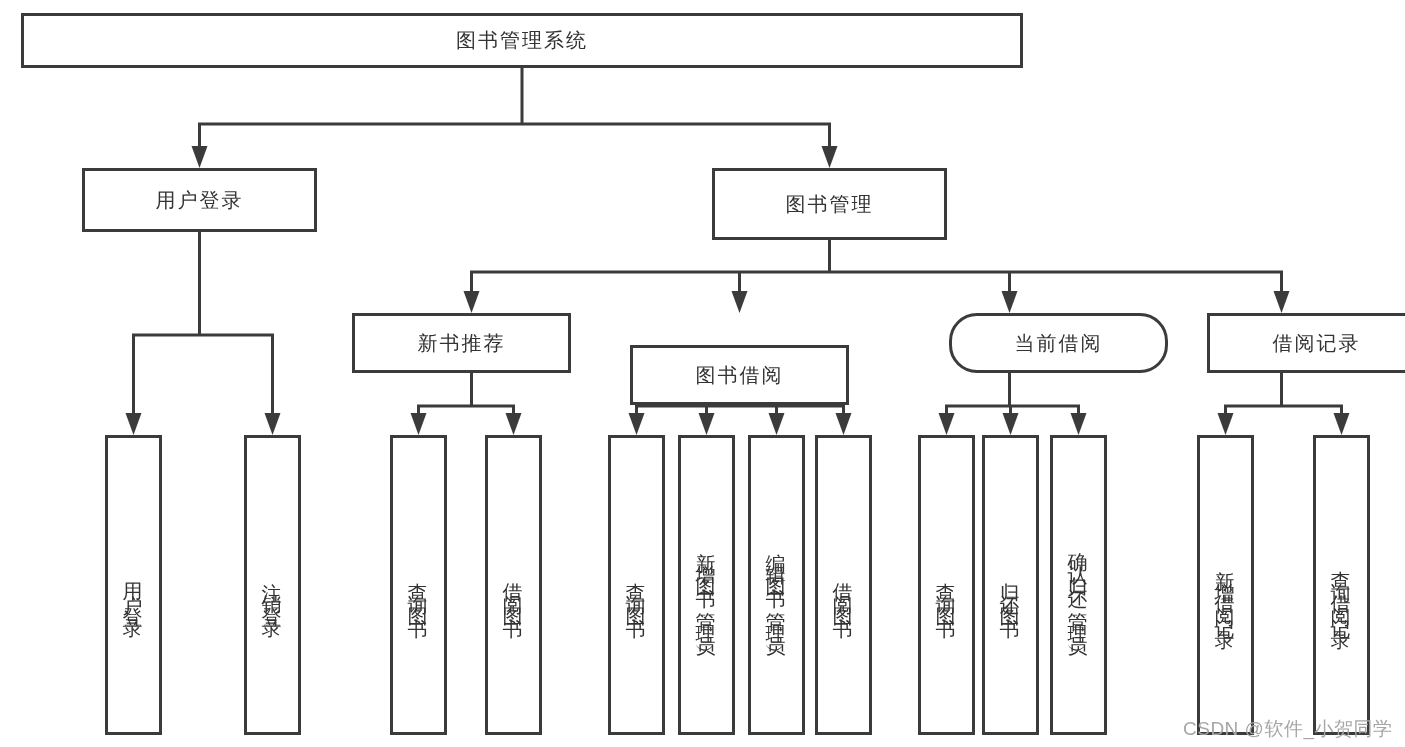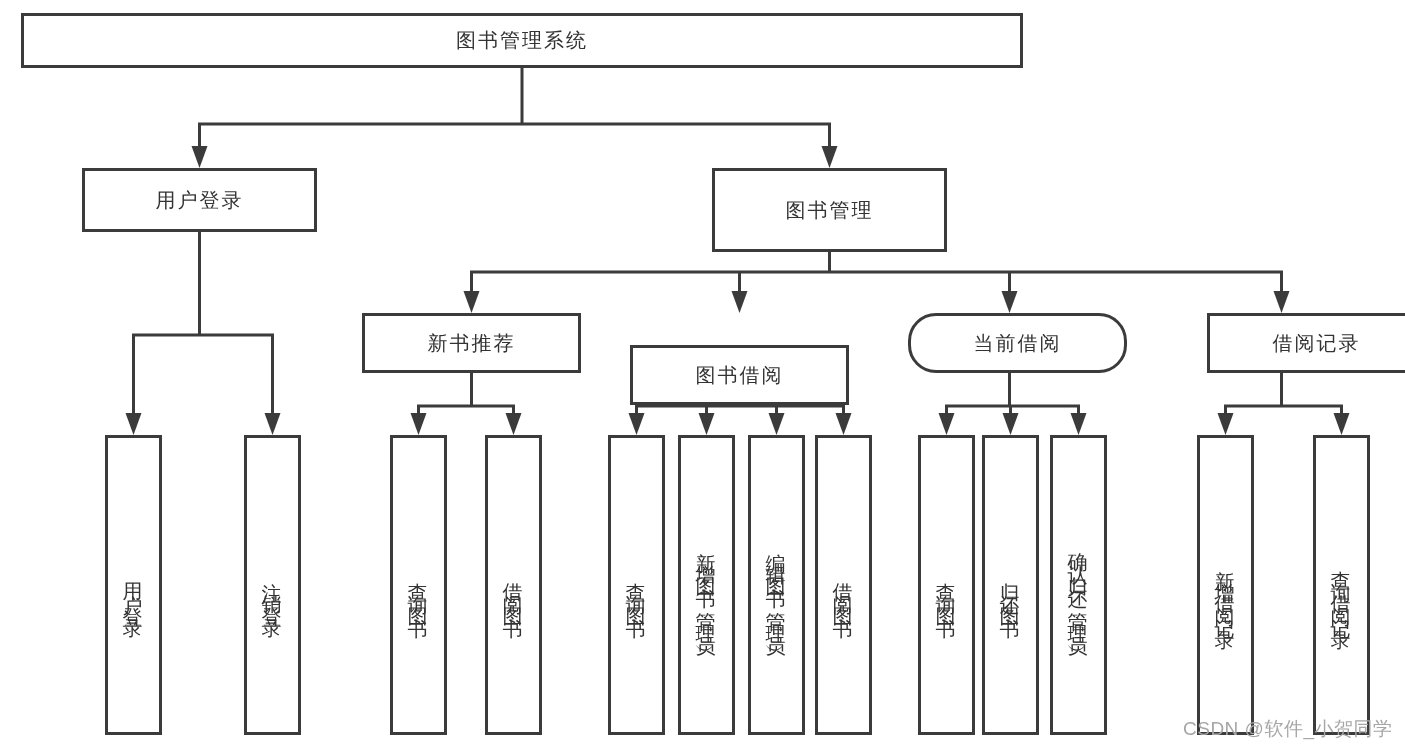--- a/index.html
+++ b/index.html
@@ -15,25 +15,25 @@
   }
   .leaf {
     position:absolute; top:435px; width:57px; height:300px; box-sizing:border-box;
     background:#ffffff; border:3px solid #3b3b3b; z-index:2;
     display:flex; align-items:center; justify-content:center;
     writing-mode:vertical-rl; text-orientation:mixed;
     font-size:20px; letter-spacing:12px; padding-top:12px; color:#333333;
   }
   .title-box   { left:21px;  top:13px;  width:1002px; height:55px; }
   .l1-user     { left:82px;  top:168px; width:235px;  height:64px; }
-  .l1-mgmt     { left:712px; top:168px; width:235px;  height:84px; }
+  .l1-mgmt     { left:712px; top:168px; width:235px;  height:72px; }
   .l2          { top:313px; width:219px; height:60px; }
-  .l2-new      { left:362px; }
+  .l2-new      { left:352px; }
   .l2-borrow   { left:630px;margin-top:32px; }
-  .l2-current  { left:908px;border-radius:28px; }
+  .l2-current  { left:949px;border-radius:28px; }
   .l2-records  { left:1172px;margin-left:35px; }
   .leaf-a1 { left:105px; }  .leaf-a2 { left:244px; }
   .leaf-b1 { left:390px; }  .leaf-b2 { left:485px; }
   .leaf-c1 { left:608px; }  .leaf-c2 { left:678px; }
   .leaf-c3 { left:748px; }  .leaf-c4 { left:815px; }
   .leaf-d1 { left:918px; }  .leaf-d2 { left:982px; }
   .leaf-d3 { left:1050px; }
   .leaf-e1 { left:1197px; } .leaf-e2 { left:1313px; }
   #watermark {
     position:absolute; left:1183px; top:716px; z-index:3;

